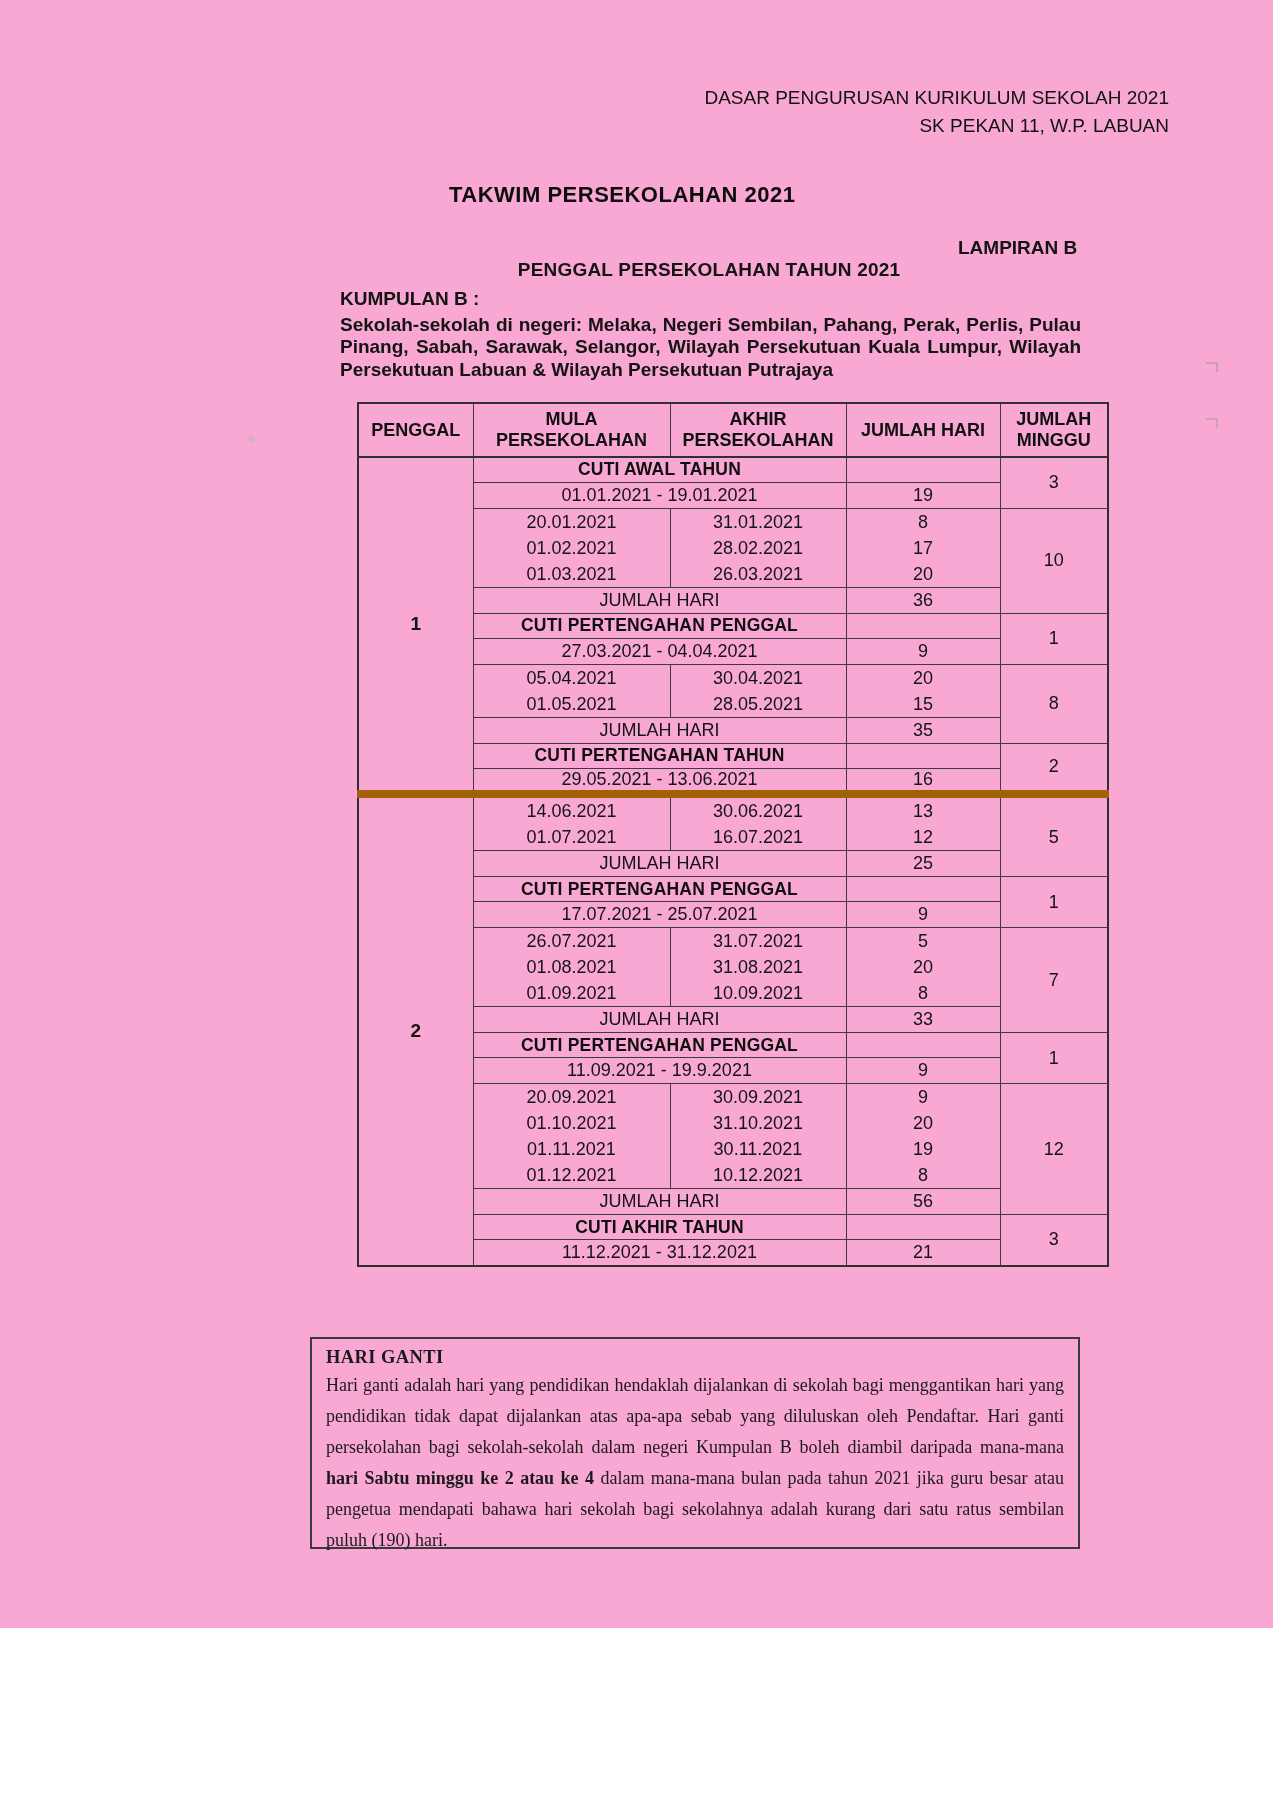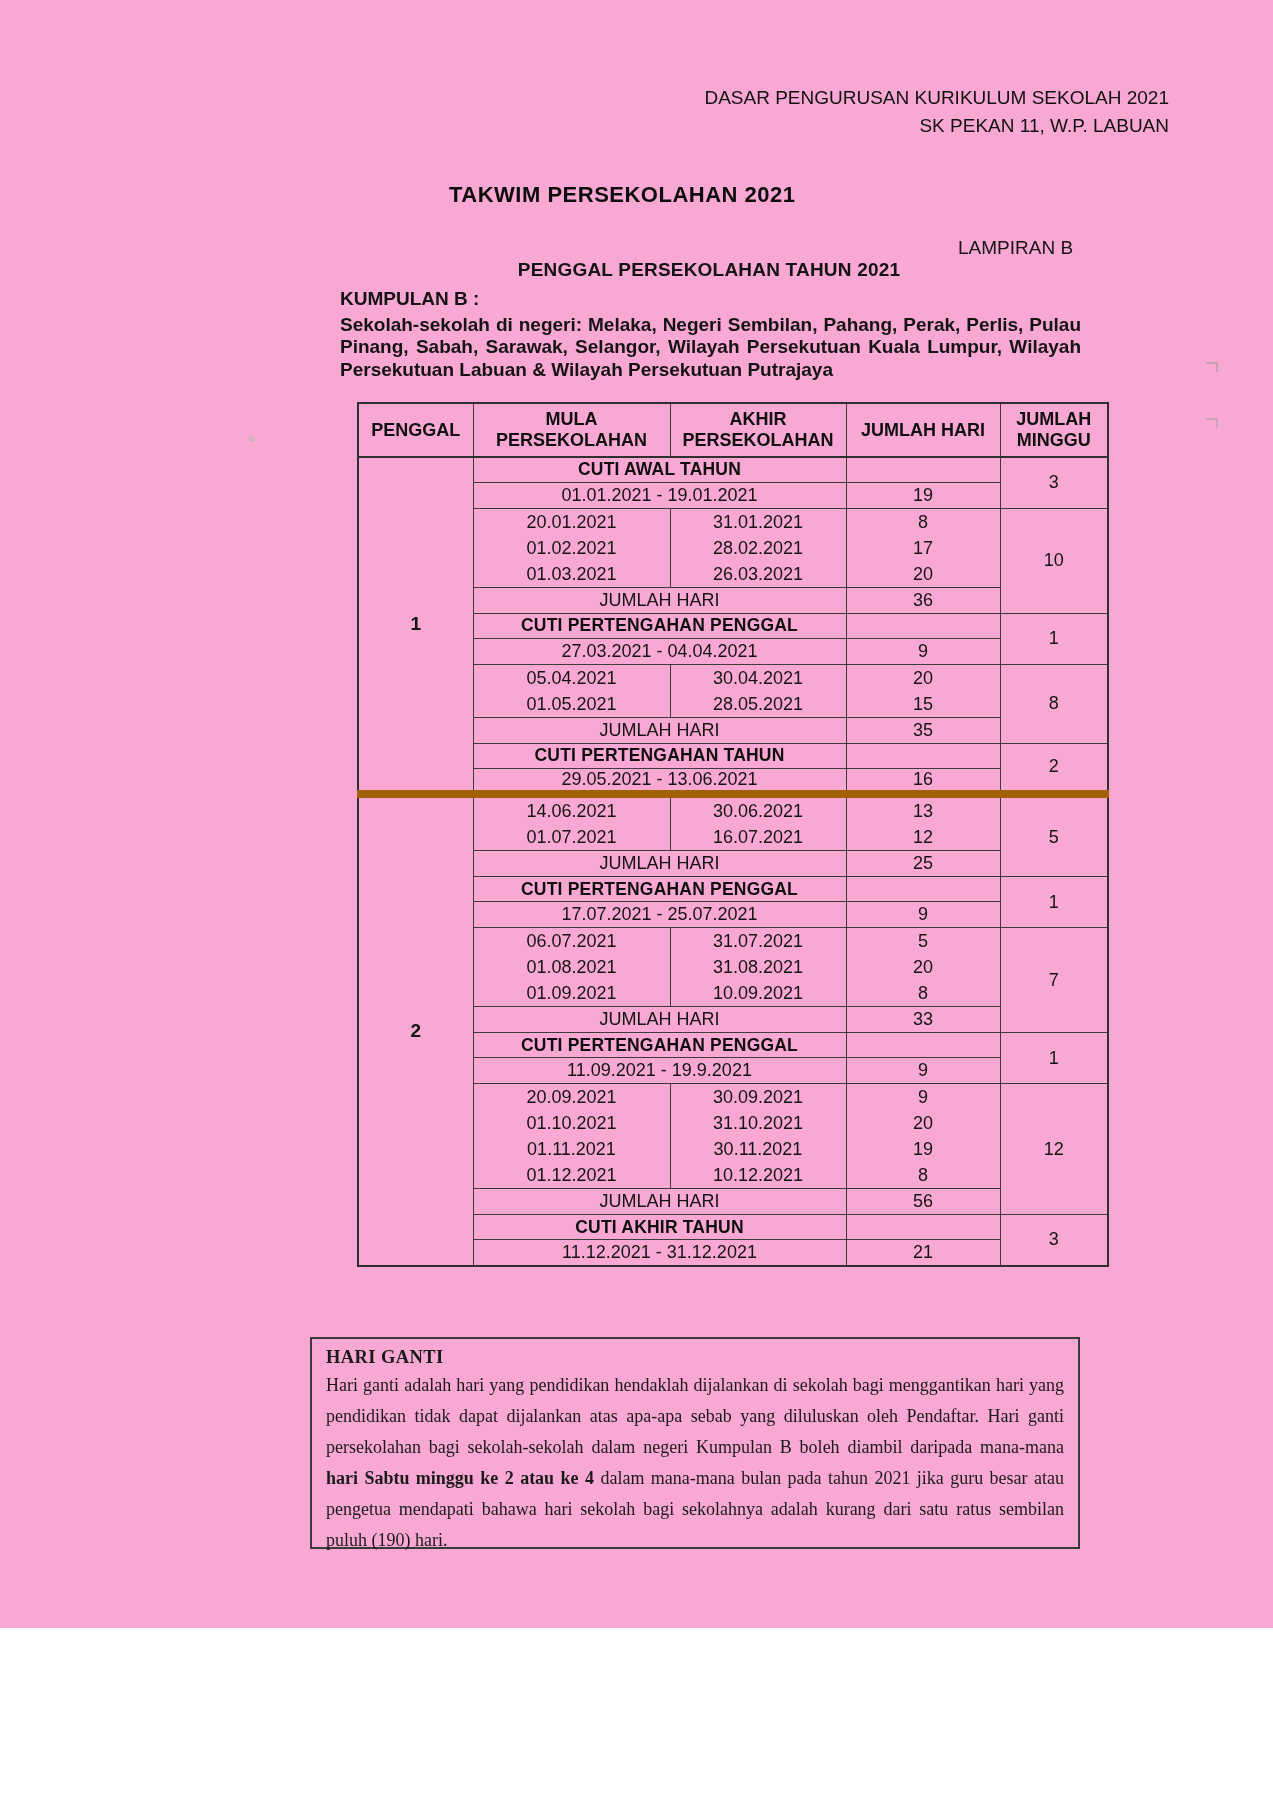--- a/index.html
+++ b/index.html
@@ -16,21 +16,21 @@
     position:absolute;top:84px;right:104px;
     text-align:right;font-size:19px;line-height:28px;color:#111;
   }
   
   .main-title{
     position:absolute;left:449px;top:158px;
     font-size:22px;font-weight:700;letter-spacing:0.5px;color:#0d0d0d;margin-top:24px;
   }
   .lampiran{
     position:absolute;left:958px;top:237px;
-    font-size:19px;font-weight:400;color:#141414;
+    font-size:19px;font-weight:700;color:#141414;
   }
   .subtitle{
     position:absolute;left:334px;top:259px;width:750px;
     text-align:center;font-size:19px;font-weight:700;letter-spacing:0.2px;color:#141414;
   }
   .kumpulan{
     position:absolute;left:340px;top:288px;width:741px;
     font-size:19px;font-weight:700;line-height:22.5px;color:#141414;
   }
   .kumpulan .para{text-align:justify;text-justify:inter-word;margin-top:3px;}
@@ -231,21 +231,21 @@
       <td></td>
       <td class="minggu" rowspan="2">1</td>
     </tr>
     <tr class="r-range">
       <td colspan="2">17.07.2021  -  25.07.2021</td>
       <td>9</td>
     </tr>
 
     <tr>
       <td class="dates">
-        <div>06.07.2021</div>
+        <div>26.07.2021</div>
         <div>01.08.2021</div>
         <div>01.09.2021</div>
       </td>
       <td class="dates">
         <div>31.07.2021</div>
         <div>31.08.2021</div>
         <div>10.09.2021</div>
       </td>
       <td class="hblock">
         <div>5</div>

